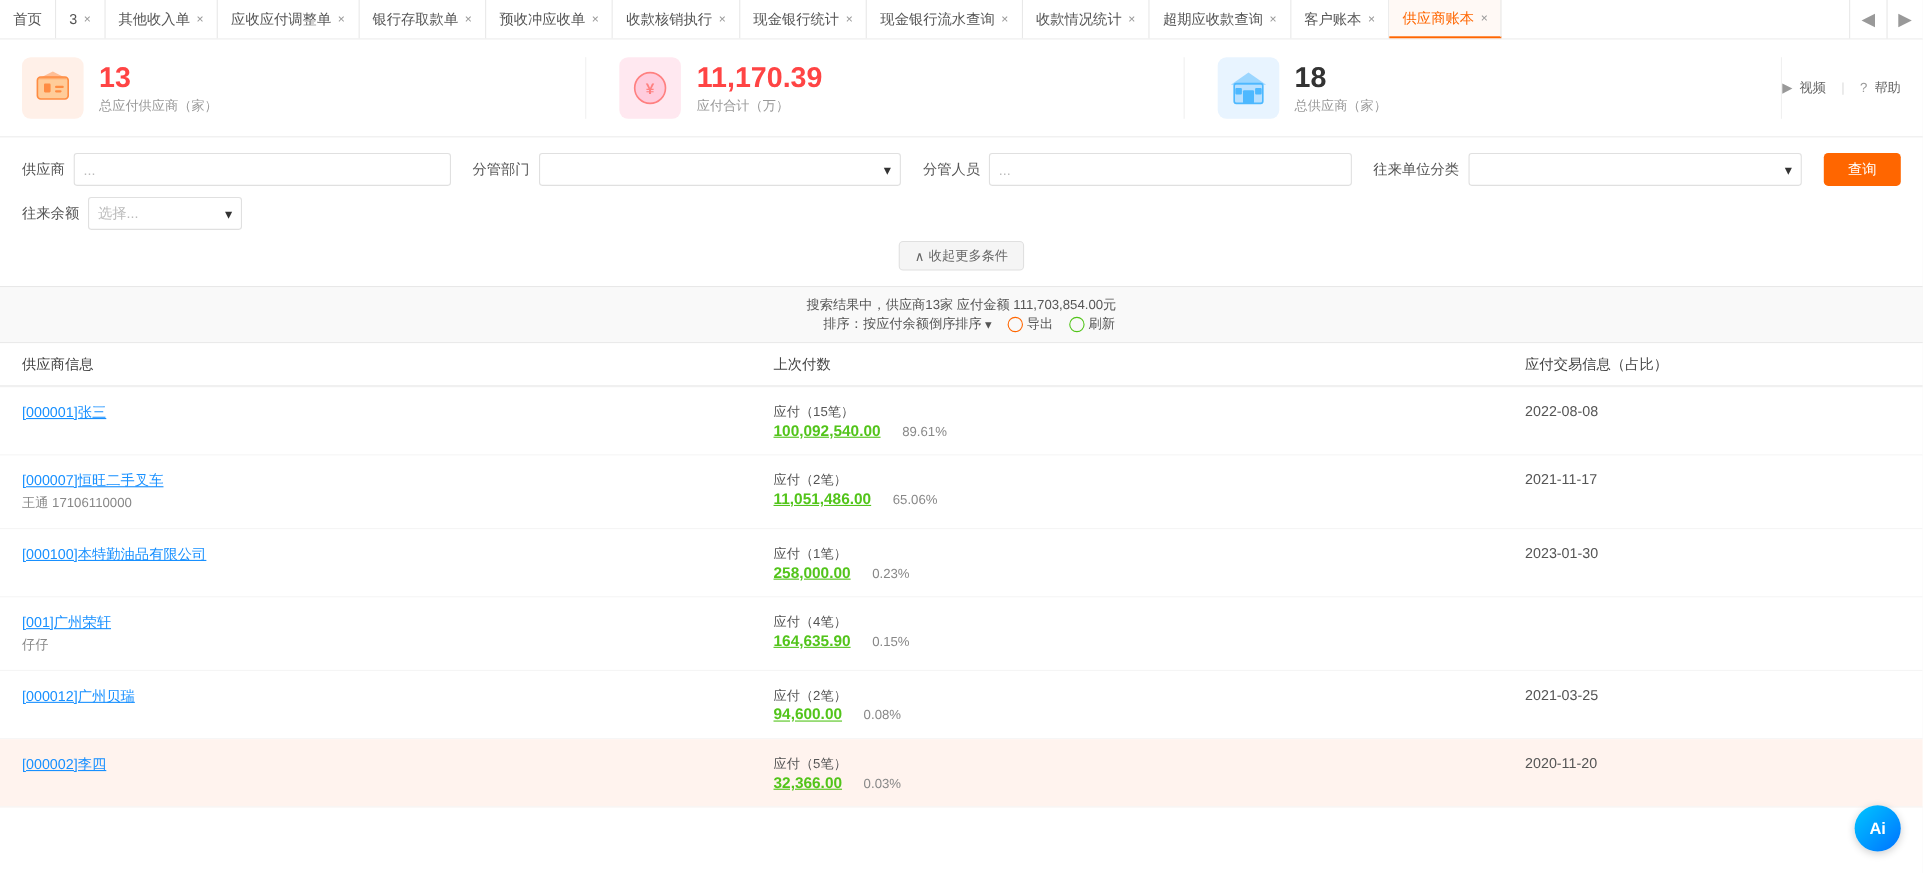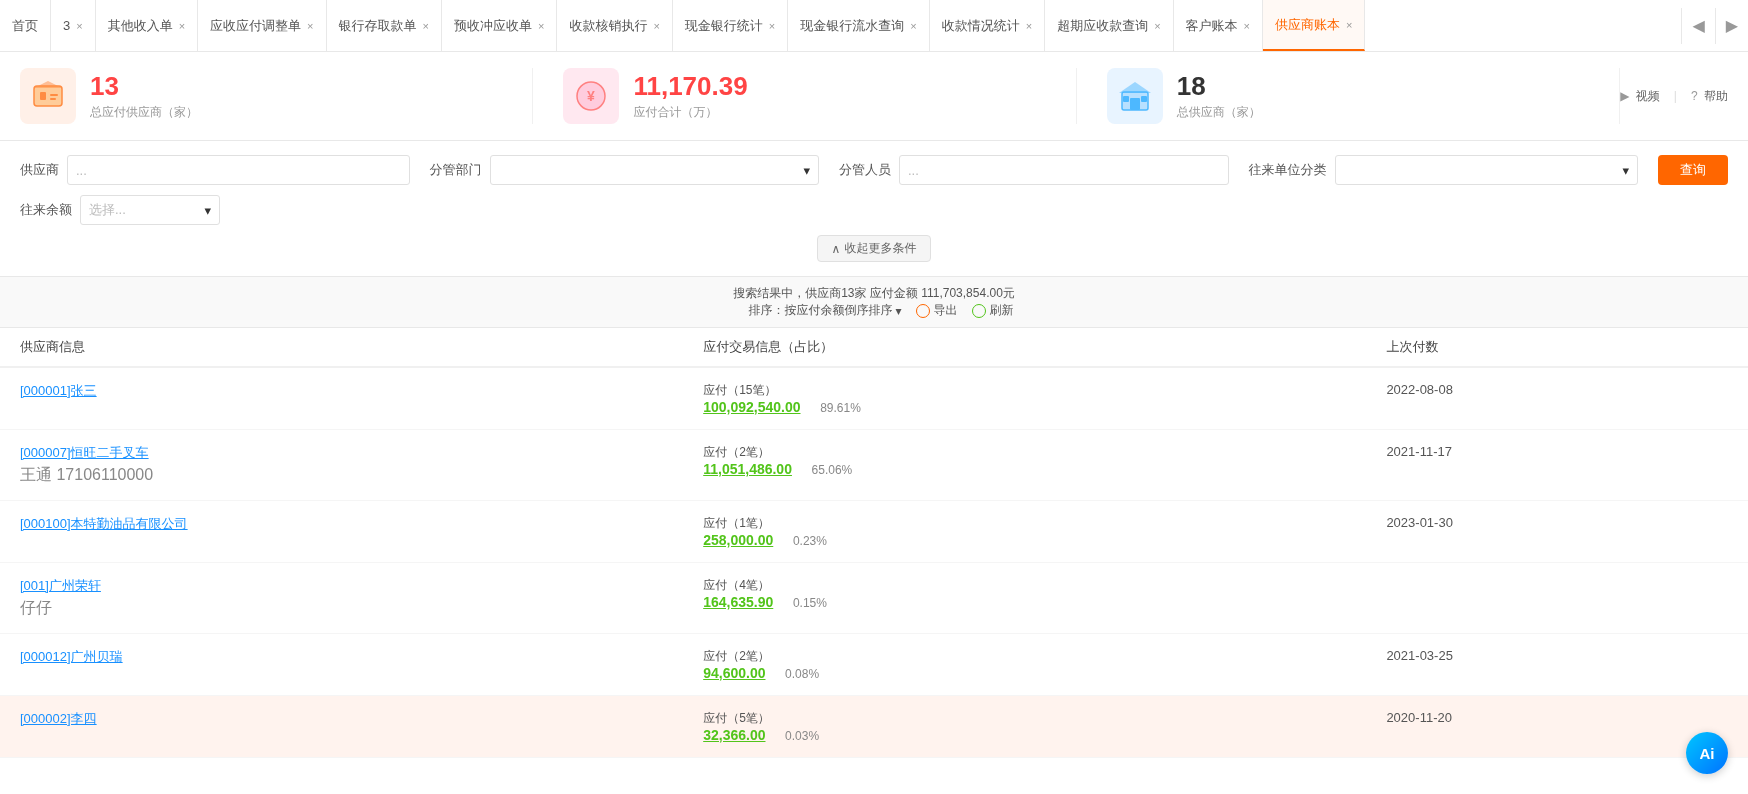--- a/index.html
+++ b/index.html
@@ -1,21 +1,21 @@
 <!DOCTYPE html>
 <html><head>
   <meta charset="utf-8">
   <style>
     * { box-sizing: border-box; margin: 0; padding: 0; }
     body { font-family: 'Microsoft YaHei', Arial, sans-serif; font-size: 13px; background: #f5f5f5; color: #333; }
 
     
     .top-nav {
       display: flex; align-items: center; background: #fff; border-bottom: 1px solid #e8e8e8;
-      height: 52px; overflow: hidden;
+      height: 36px; overflow: hidden;
     }
     .top-nav-item {
       display: flex; align-items: center; padding: 0 12px; height: 100%;
       border-right: 1px solid #e8e8e8; cursor: pointer; white-space: nowrap;
       font-size: 13px; color: #555;
     }
     .top-nav-item .close-btn { margin-left: 6px; color: #999; font-size: 11px; cursor: pointer; }
     .top-nav-item.active { color: #ff6600; border-bottom: 2px solid #ff6600; background: #fff9f5; }
     .nav-arrows { margin-left: auto; display: flex; }
     .nav-arrow { padding: 0 10px; cursor: pointer; color: #999; font-size: 16px; border-left: 1px solid #e8e8e8; height: 36px; display:flex;align-items:center; }
@@ -92,21 +92,21 @@
       padding: 10px 20px; border-bottom: 2px solid #f0f0f0;
       font-size: 13px; font-weight: normal; color: #444;
     }
     .table-row {
       display: grid; grid-template-columns: 2fr 2fr 1fr;
       padding: 14px 20px; border-bottom: 1px solid #f5f5f5;
       align-items: start;
     }
     .table-row.highlighted { background: #fff3ee; }
     .supplier-name { color: #1890ff; text-decoration: underline; cursor: pointer; font-size: 13px; }
-    .supplier-sub { font-size: 16px; color: #888; margin-top: 3px; }
+    .supplier-sub { font-size: 12px; color: #888; margin-top: 3px; }
     .tx-label { font-size: 12px; color: #555; }
     .tx-amount { color: #52c41a; font-size: 14px; font-weight: bold; margin-top: 2px; cursor: pointer; text-decoration: underline; }
     .tx-pct { font-size: 12px; color: #888; margin-left: 16px; display: inline-block; }
     .last-pay { font-size: 13px; color: #555; }
 
     
     .main-content { height: calc(794px - 36px - 88px - 130px - 40px); overflow-y: auto; }
     .main-content::-webkit-scrollbar { width: 6px; }
     .main-content::-webkit-scrollbar-thumb { background: #ccc; border-radius: 3px; }
   </style>
@@ -285,22 +285,22 @@
     <span class="action-btn">
       <span class="icon-circle" style="border-color:#52c41a;"></span>
       <span>刷新</span>
     </span>
   </div>
 </div>
 
 <div class="table-wrap">
   <div class="table-header">
     <div>供应商信息</div>
+    <div>上次付数</div>
     <div>应付交易信息（占比）</div>
-    <div>上次付数</div>
   </div>
   <div class="main-content">
 
   <div class="table-row">
       <div>
         <div class="supplier-name">[000001]张三</div>
 
       </div>
       <div>
         <div class="tx-label">应付（15笔）</div>

